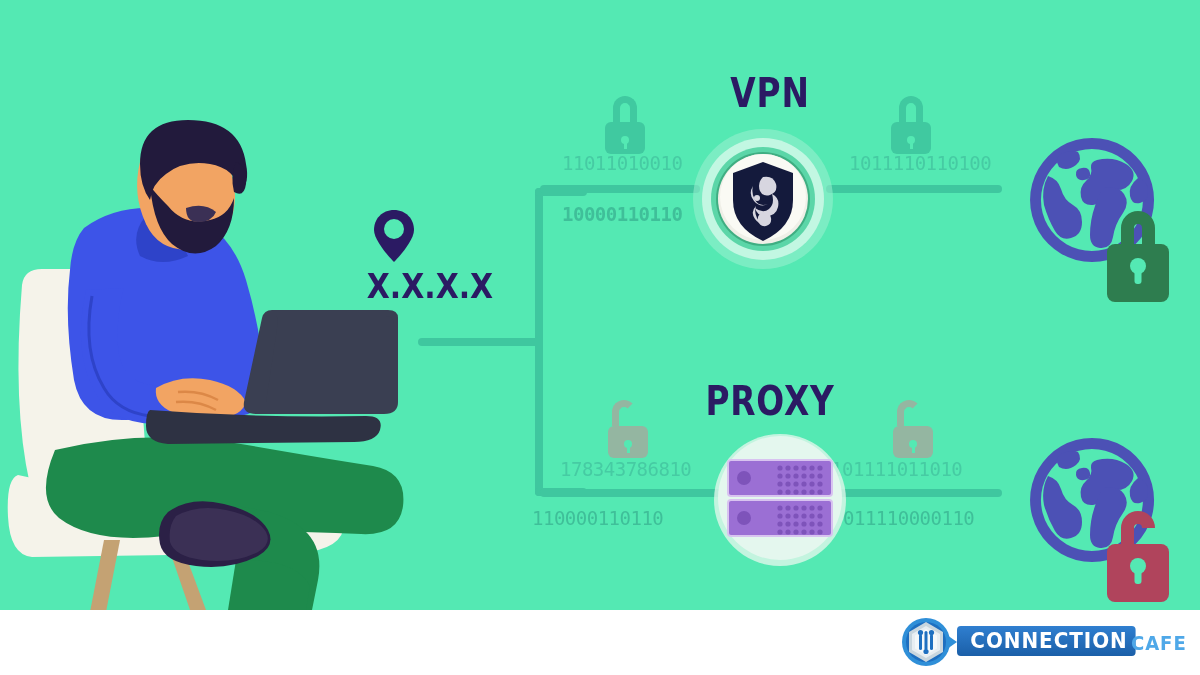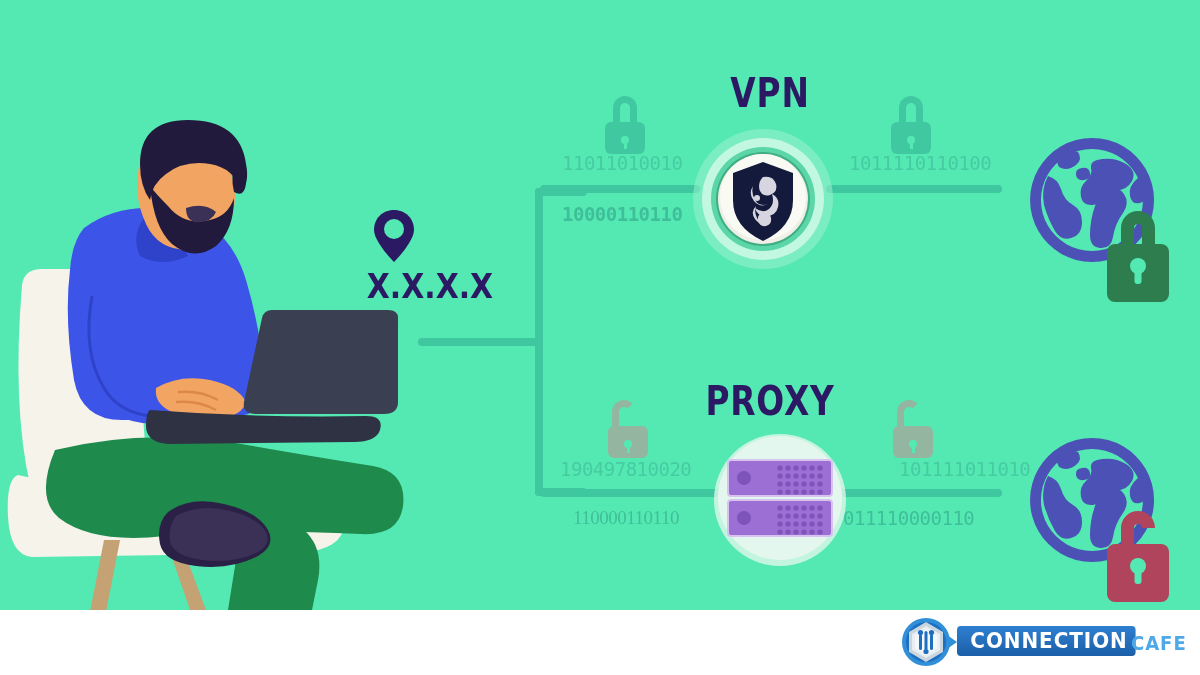--- a/index.html
+++ b/index.html
@@ -296,23 +296,23 @@
 
   <div class="lock open" style="left:893px; top:400px; width:40px; height:58px;">
     <div class="shackle" style="border-color:#94B6A1;"></div>
     <div class="body" style="background:#94B6A1;"></div>
     <div class="keyhole"></div>
   </div>
 
   <div class="conn-line" style="left:540px; top:489px; width:190px;"></div>
   <div class="conn-line" style="left:828px; top:489px; width:174px;"></div>
 
-  <div class="binary faint" style="left:549px; top:458px;">190497810020</div>
-  <div class="binary" style="left:562px; top:507px;font-family:Liberation Serif, serif;">110000110110</div>
-  <div class="binary faint" style="left:888px; top:458px;">101111011010</div>
+  <div class="binary faint" style="left:549px; top:458px;">178343786810</div>
+  <div class="binary" style="left:521px; top:507px;">110000110110</div>
+  <div class="binary faint" style="left:820px; top:458px;">101111011010</div>
   <div class="binary" style="left:832px; top:507px;">011110000110</div>
 
   <div class="proxy-badge">
     <svg width="136" height="136" viewBox="0 0 136 136">
       <circle cx="68" cy="68" r="66" fill="#DFF6EA" opacity="0.8"></circle>
       <circle cx="68" cy="66" r="62" fill="#E4F7EE"></circle>
 
       <rect x="16" y="28" width="104" height="36" rx="3" fill="#9B6FD4" stroke="#D8C3F0" stroke-width="2"></rect>
       <circle cx="32" cy="46" r="7" fill="#7E53BA"></circle>
       <g fill="#7E53BA">

